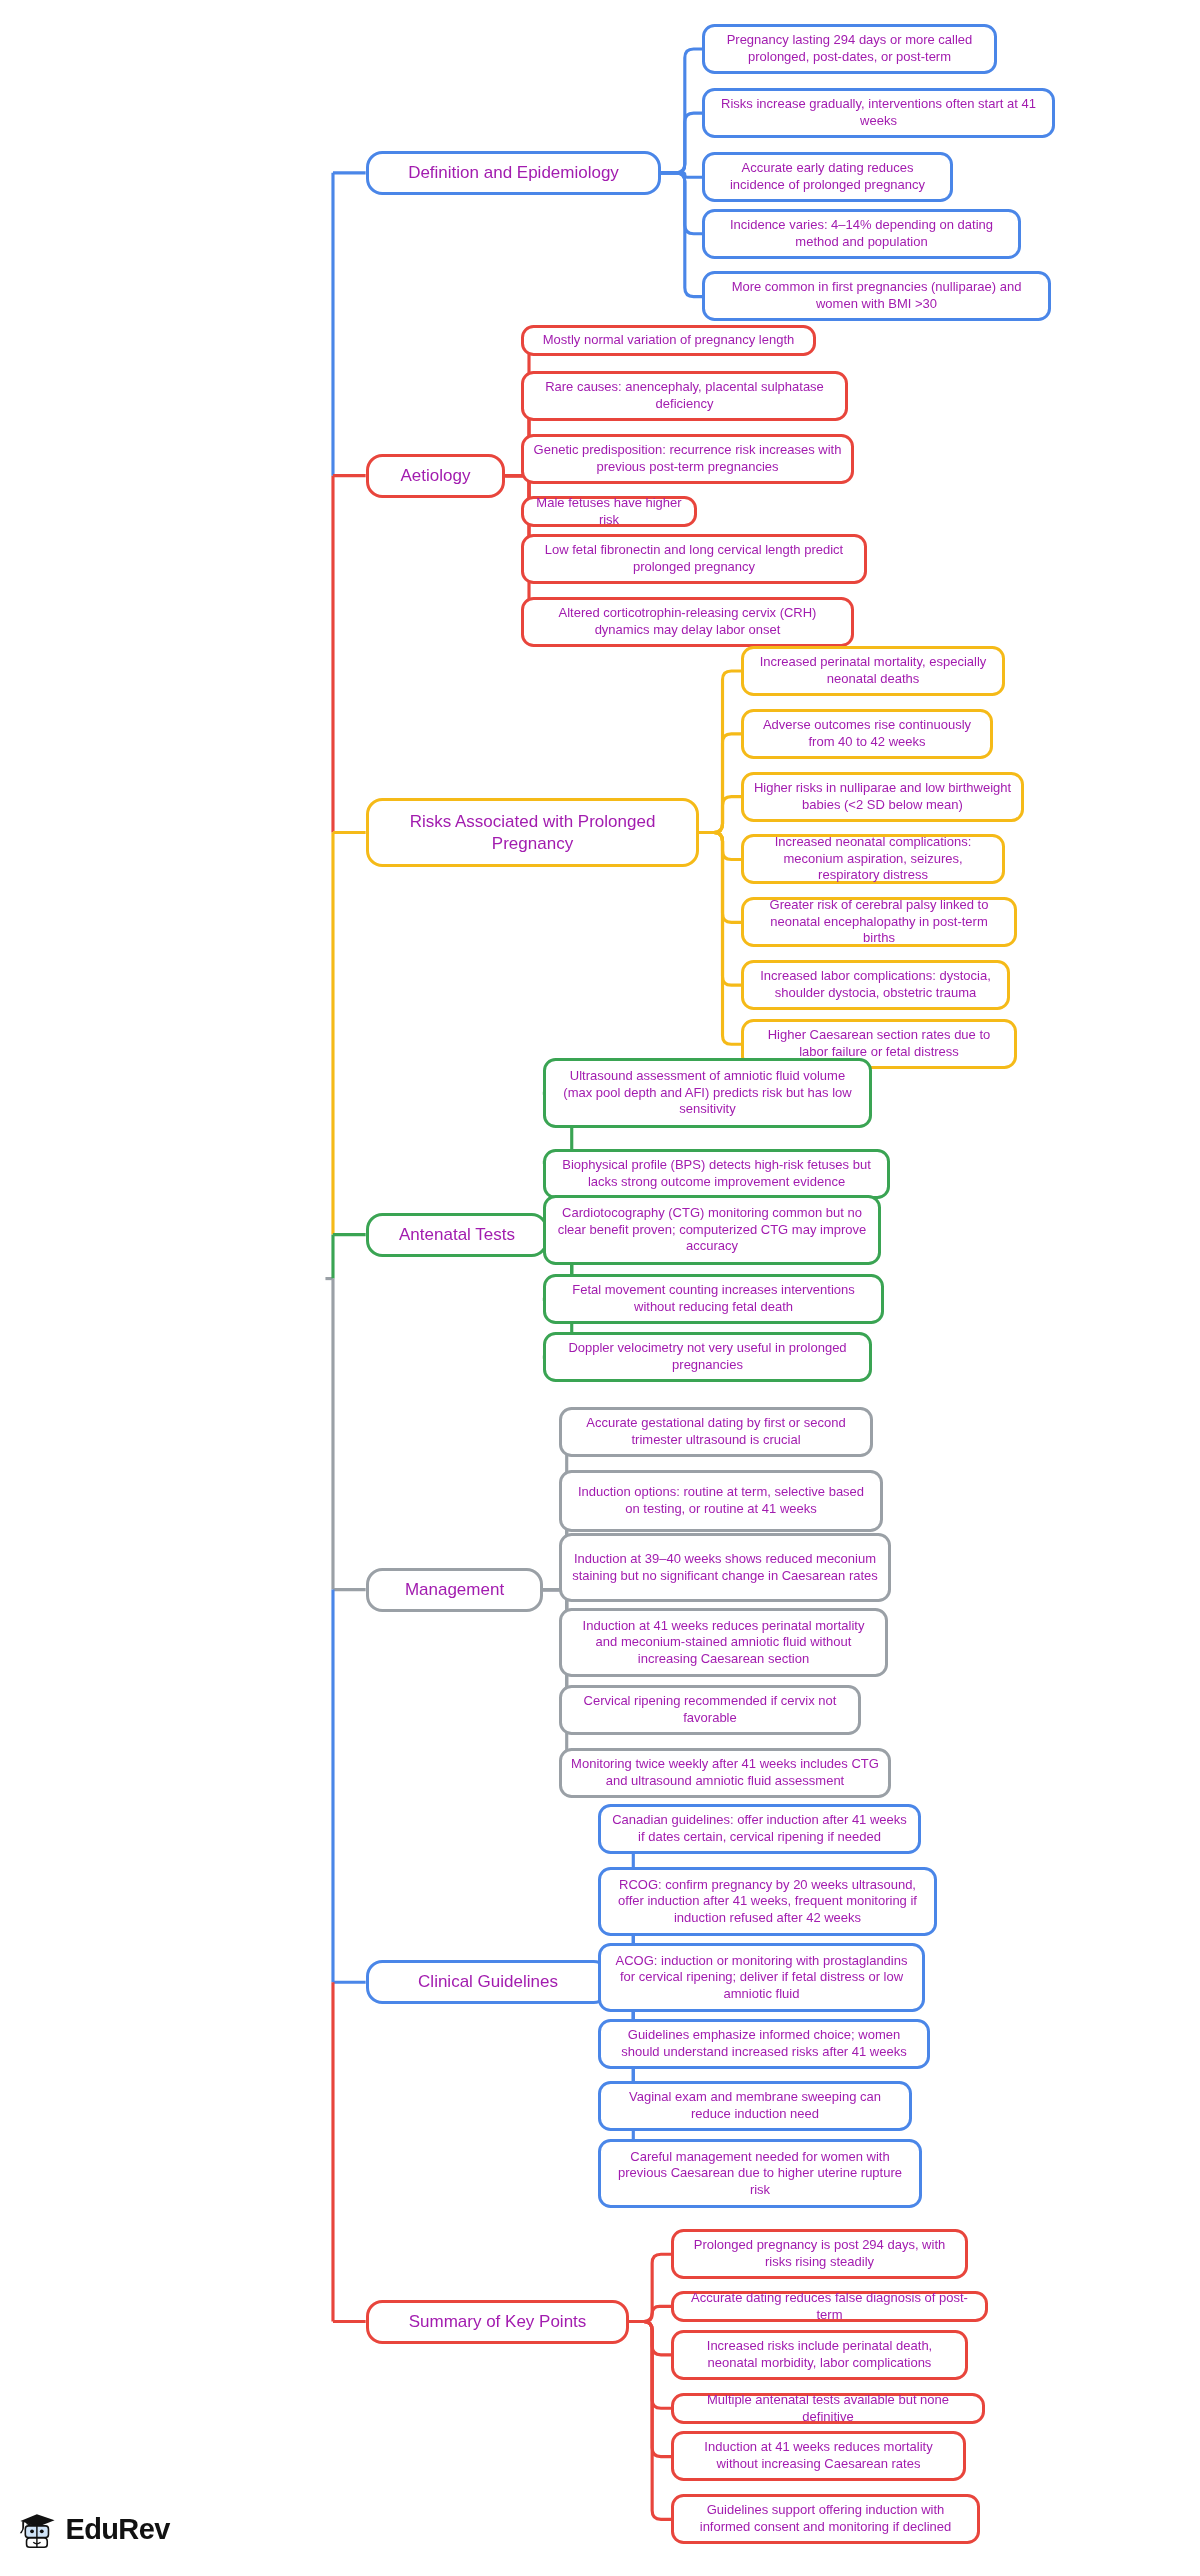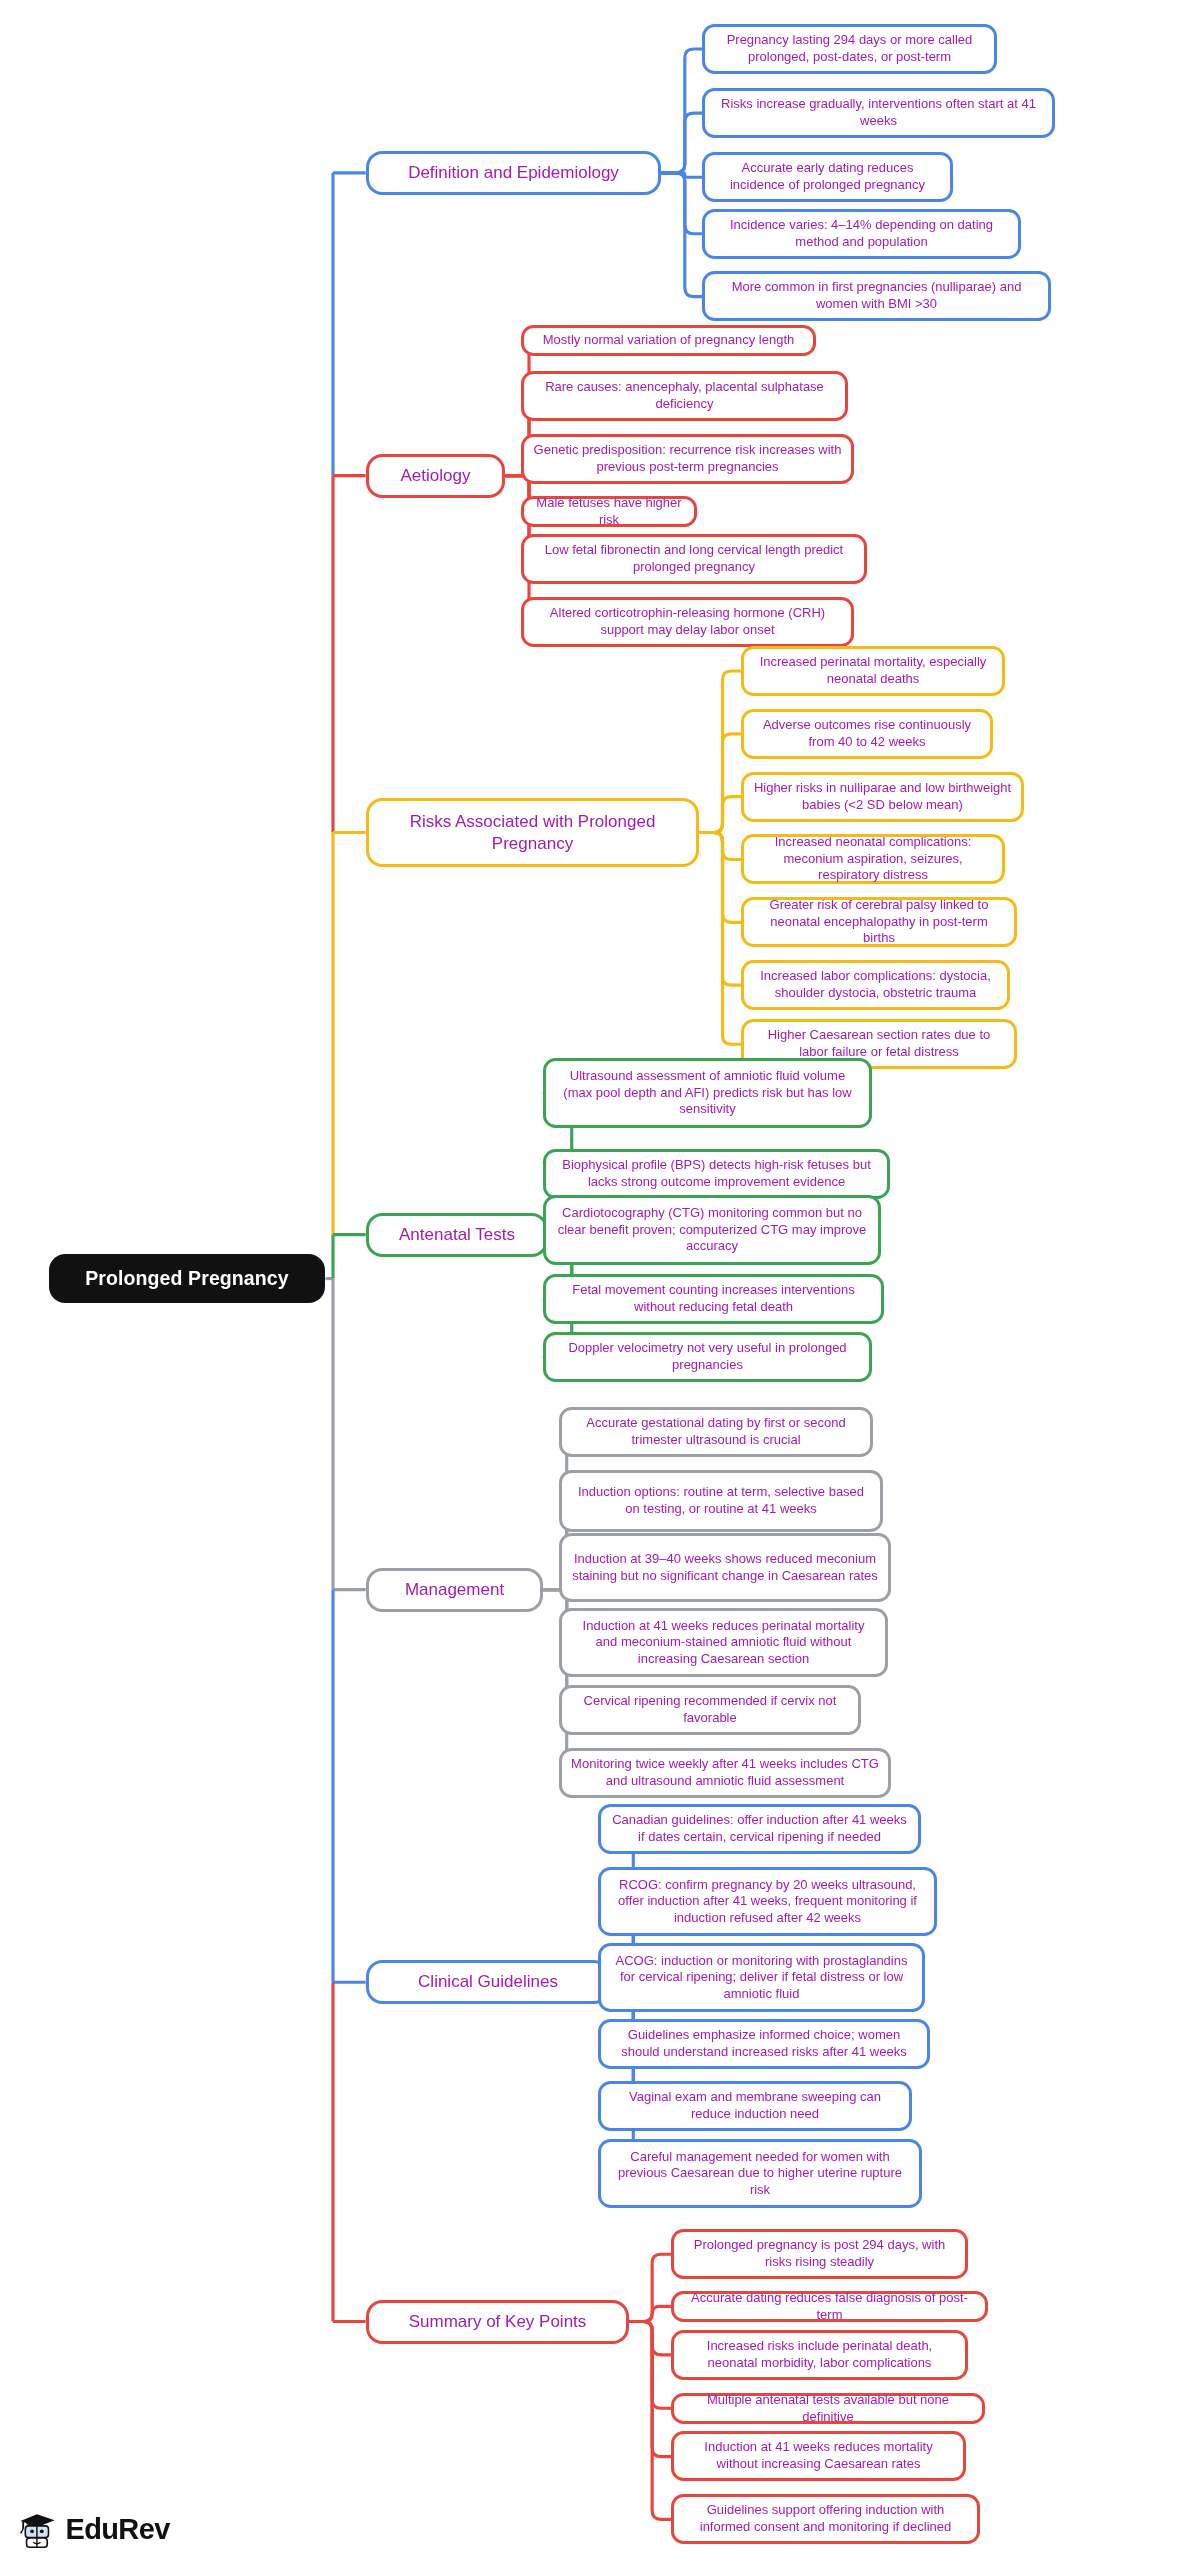--- a/index.html
+++ b/index.html
@@ -105,23 +105,20 @@
       <path d="M 530 3155 L 530 3695" fill="none" stroke="#e8453c" stroke-width="5" stroke-linecap="butt"></path>
       <path d="M 530 3695 L 582 3695" fill="none" stroke="#e8453c" stroke-width="5" stroke-linecap="butt"></path>
       <path d="M 1000 3695 L 1024 3695 Q 1038 3695 1038 3681 L 1038 3602 Q 1038 3588 1052 3588 L 1068 3588" fill="none" stroke="#e8453c" stroke-width="5" stroke-linecap="butt"></path>
       <path d="M 1000 3695 L 1026 3695 Q 1038 3695 1038 3683 L 1038 3683 Q 1038 3671 1050 3671 L 1068 3671" fill="none" stroke="#e8453c" stroke-width="5" stroke-linecap="butt"></path>
       <path d="M 1000 3695 L 1024 3695 Q 1038 3695 1038 3709 L 1038 3734 Q 1038 3748 1052 3748 L 1068 3748" fill="none" stroke="#e8453c" stroke-width="5" stroke-linecap="butt"></path>
       <path d="M 1000 3695 L 1024 3695 Q 1038 3695 1038 3709 L 1038 3819 Q 1038 3833 1052 3833 L 1068 3833" fill="none" stroke="#e8453c" stroke-width="5" stroke-linecap="butt"></path>
       <path d="M 1000 3695 L 1024 3695 Q 1038 3695 1038 3709 L 1038 3896 Q 1038 3910 1052 3910 L 1068 3910" fill="none" stroke="#e8453c" stroke-width="5" stroke-linecap="butt"></path>
       <path d="M 1000 3695 L 1024 3695 Q 1038 3695 1038 3709 L 1038 3996 Q 1038 4010 1052 4010 L 1068 4010" fill="none" stroke="#e8453c" stroke-width="5" stroke-linecap="butt"></path>
     </svg>
 
-  <div class="node root" id="root-node" style="left: 49px; top: 1254px; width: 276px; height: 49px;">
-    <span>Prolonged Pregnancy</span>
-  </div>
 
   <div id="nodes-layer">
       <div class="node branch c-blue" style="left: 366px; top: 151px; width: 295px; height: 44px;">
         <span>Definition and Epidemiology</span>
       </div>
       <div class="node leaf c-blue" style="left: 702px; top: 24px; width: 295px; height: 50px;">
         <span>Pregnancy lasting 294 days or more called prolonged, post-dates, or post-term</span>
       </div>
       <div class="node leaf c-blue" style="left: 702px; top: 88px; width: 353px; height: 50px;">
         <span>Risks increase gradually, interventions often start at 41 weeks</span>
@@ -147,21 +144,21 @@
       <div class="node leaf c-red" style="left: 521px; top: 434px; width: 333px; height: 50px;">
         <span>Genetic predisposition: recurrence risk increases with previous post-term pregnancies</span>
       </div>
       <div class="node leaf c-red" style="left: 521px; top: 496px; width: 176px; height: 31px;">
         <span>Male fetuses have higher risk</span>
       </div>
       <div class="node leaf c-red" style="left: 521px; top: 534px; width: 346px; height: 50px;">
         <span>Low fetal fibronectin and long cervical length predict prolonged pregnancy</span>
       </div>
       <div class="node leaf c-red" style="left: 521px; top: 597px; width: 333px; height: 50px;">
-        <span>Altered corticotrophin-releasing hormone (CRH) support may delay labor onset</span>
+        <span>Altered corticotrophin-releasing cervix (CRH) dynamics may delay labor onset</span>
       </div>
       <div class="node branch c-yellow" style="left: 366px; top: 798px; width: 333px; height: 69px;">
         <span>Risks Associated with Prolonged Pregnancy</span>
       </div>
       <div class="node leaf c-yellow" style="left: 741px; top: 646px; width: 264px; height: 50px;">
         <span>Increased perinatal mortality, especially neonatal deaths</span>
       </div>
       <div class="node leaf c-yellow" style="left: 741px; top: 709px; width: 252px; height: 50px;">
         <span>Adverse outcomes rise continuously from 40 to 42 weeks</span>
       </div>

